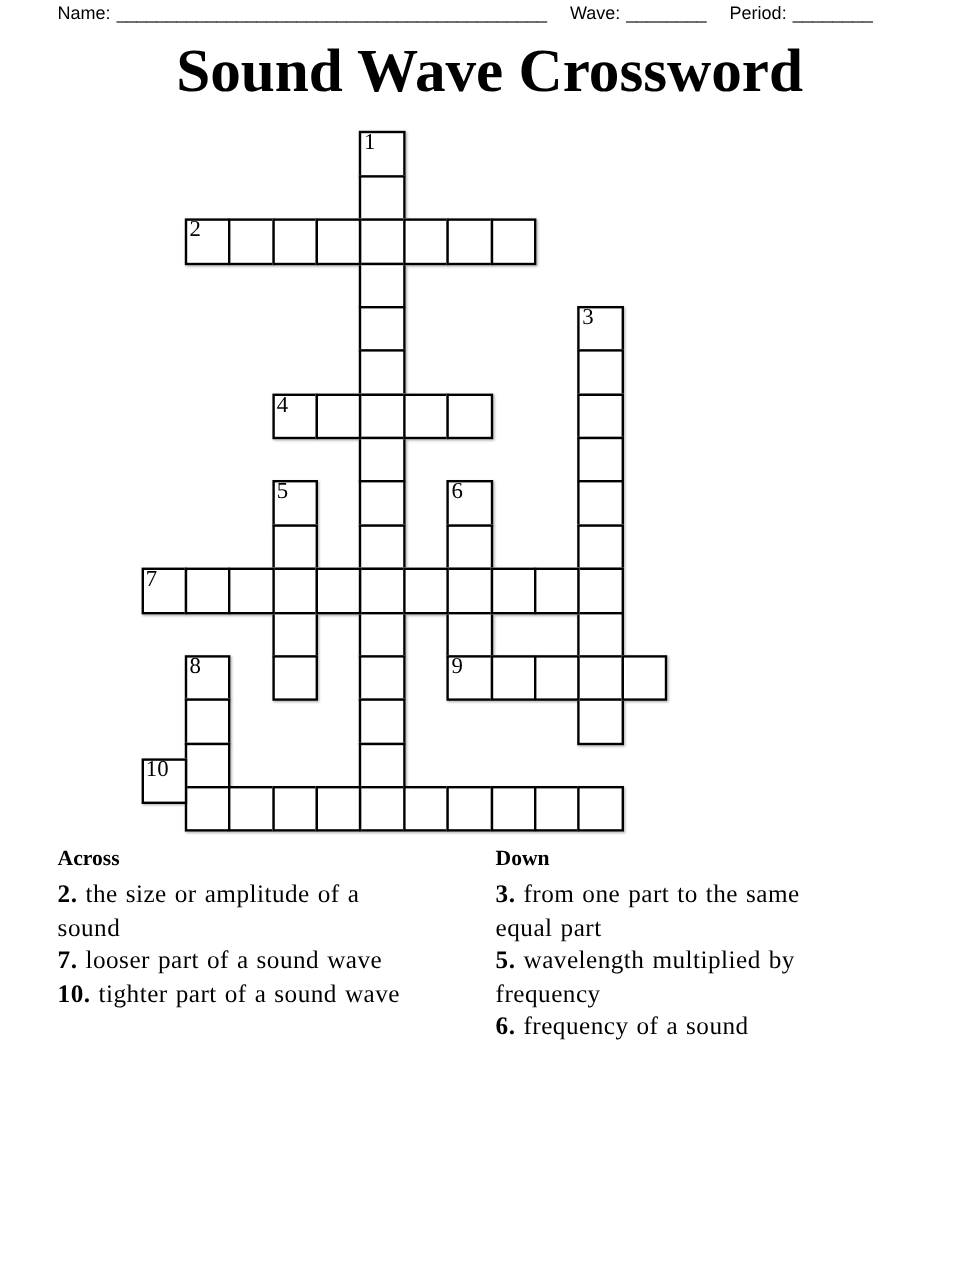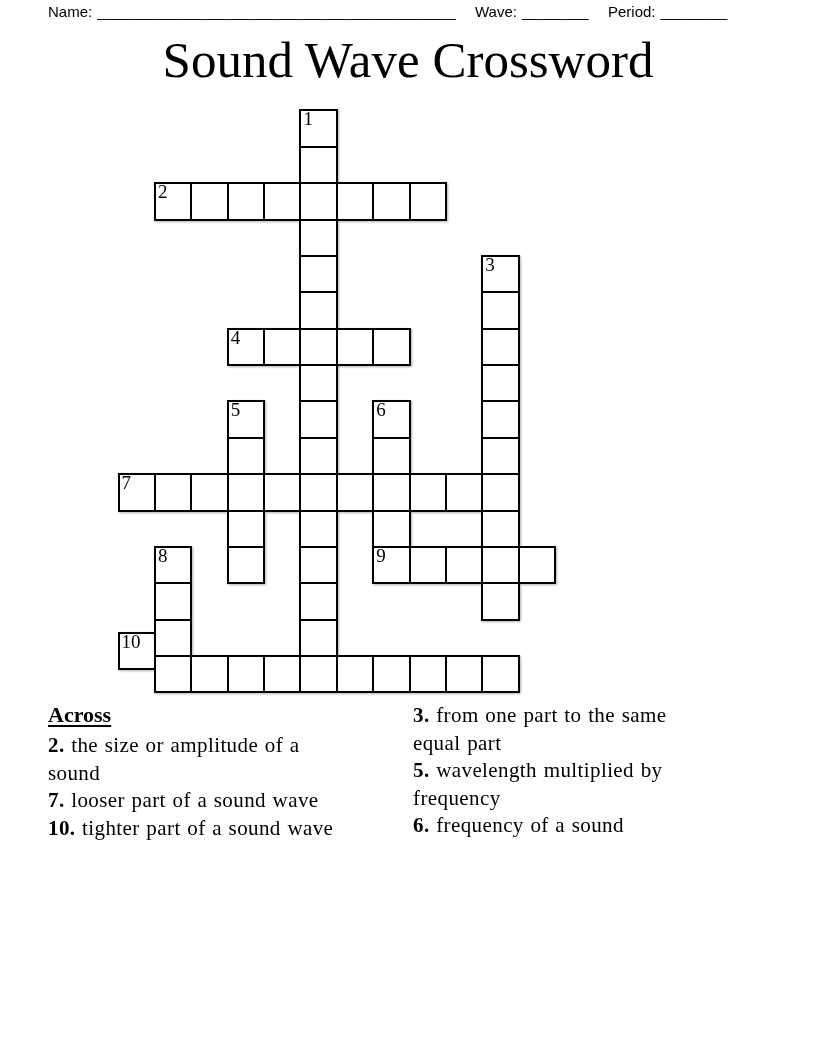--- a/index.html
+++ b/index.html
@@ -13,43 +13,43 @@
     font-family:"Liberation Sans",sans-serif;font-size:15px;line-height:20px;
   }
   .hfield .lbl{margin-right:5px;}
   .hfield .blank{letter-spacing:0;}
   #field-name{left:48px;}
   #field-date{left:475px;}
   #field-period{left:608px;}
   
   h1.title{
     position:absolute;left:0;top:32px;width:816px;margin:0;
-    text-align:center;font-weight:400;font-size:51px;line-height:57px;
+    text-align:center;font-weight:700;font-size:51px;line-height:57px;
     font-family:"Liberation Serif",serif;
   }
   
   #grid{
     position:absolute;left:0;top:0;width:816px;height:700px;
     filter:drop-shadow(1px 1.5px 1px rgba(0,0,0,0.30));
   }
   .cell{
     position:absolute;background:#fff;border:2px solid #000;
     box-sizing:border-box;
   }
   .cell .num{
     position:absolute;top:0;left:2px;
     font-family:"Liberation Serif",serif;font-size:19px;line-height:16px;
   }
   
   .cluecol{position:absolute;top:702px;width:288px;}
   #across-col{left:48px;}
   #down-col{left:413px;}
   .cluecol h2{
-    margin:0 0 4px 0;font-size:22px;line-height:26px;font-weight:700;
-    text-decoration:underline;text-decoration-thickness:2px;text-underline-offset:3px;
+    margin:0 0 4px 0;font-size:18px;line-height:26px;font-weight:700;
+    text-decoration-thickness:2px;text-underline-offset:3px;
     font-family:"Liberation Serif",serif;
   }
   .clue{
     margin:0;font-size:21px;line-height:27.5px;
     letter-spacing:0.4px;word-spacing:1px;
     font-family:"Liberation Serif",serif;
   }
   .clue b{font-weight:700;}
 </style>
 </head>
@@ -162,18 +162,19 @@
 
 <div class="cluecol" id="across-col">
   <h2>Across</h2>
   <div id="across-list">
       <p class="clue"><b>2.</b> the size or amplitude of a sound</p>
       <p class="clue"><b>7.</b> looser part of a sound wave</p>
       <p class="clue"><b>10.</b> tighter part of a sound wave</p>
     </div>
 </div>
 <div class="cluecol" id="down-col">
+  <h2>Down</h2>
   <div id="down-list">
       <p class="clue"><b>3.</b> from one part to the same equal part</p>
       <p class="clue"><b>5.</b> wavelength multiplied by frequency</p>
       <p class="clue"><b>6.</b> frequency of a sound</p>
     </div>
 </div>
 
 </body></html>

